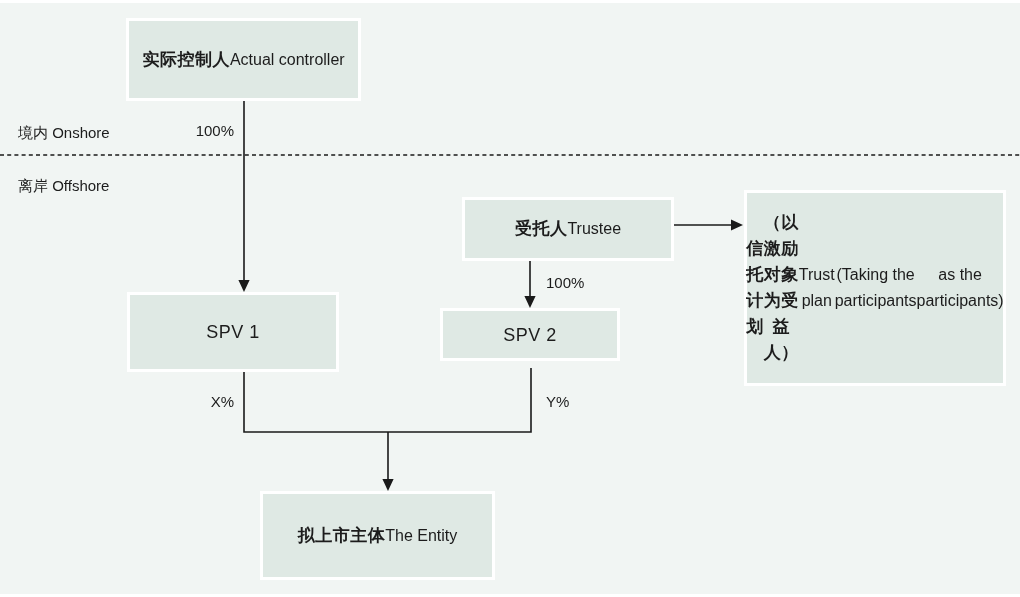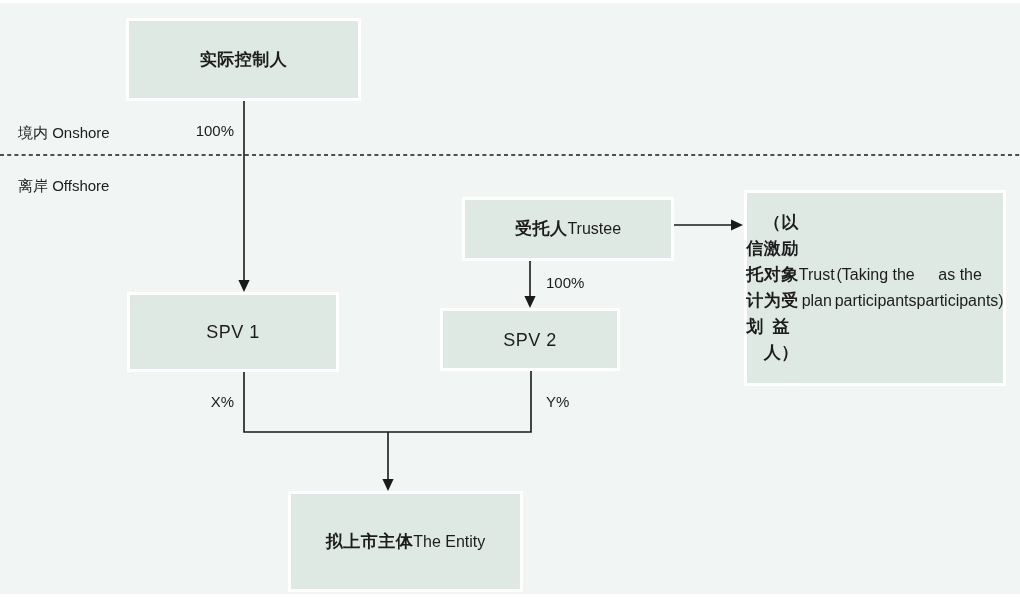--- a/index.html
+++ b/index.html
@@ -82,44 +82,45 @@
       <line x1="388" y1="429" x2="388" y2="477" stroke="currentColor" stroke-width="1.6"></line>
       <polygon points="388,488 382.4,476 393.6,476" fill="currentColor"></polygon>
     </g>
   </svg>
 
   <div class="region-label" style="left:18px;top:121px;text-align:right;">境内 Onshore</div>
   <div class="region-label" style="left:18px;top:174px;">离岸 Offshore</div>
 
   <div class="node" style="left:126px;top:15px;width:235px;height:83px;">
     <span class="zh">实际控制人</span>
+    <span class="en">Actual controller</span>
   </div>
 
   <div class="node" style="left:442px;top:194px;width:212px;height:64px;margin-left:20px;">
     <span class="zh">受托人</span>
     <span class="en">Trustee</span>
   </div>
 
   <div class="node" style="left:744px;top:187px;width:262px;height:196px;">
     <span class="zh">信托计划</span>
     <span class="zh">（以激励对象为受益人）</span>
     <span class="en">Trust plan</span>
     <span class="en">(Taking the participants</span>
     <span class="en">as the participants)</span>
   </div>
 
   <div class="node" style="left:127px;top:289px;width:212px;height:80px;">
     <span class="big">SPV 1</span>
   </div>
 
-  <div class="node" style="left:440px;top:305px;width:180px;height:63px;">
+  <div class="node" style="left:440px;top:305px;width:180px;height:53px;">
     <span class="big">SPV 2</span>
   </div>
 
-  <div class="node" style="left:288px;top:488px;width:235px;height:101px;">
+  <div class="node" style="left:260px;top:488px;width:235px;height:89px;">
     <span class="zh">拟上市主体</span>
     <span class="en">The Entity</span>
   </div>
 
   <div class="edge-label ta-r" style="left:180px;top:119px;width:54px;">100%</div>
   <div class="edge-label" style="left:546px;top:271px;">100%</div>
   <div class="edge-label ta-r" style="left:186px;top:390px;width:48px;">X%</div>
   <div class="edge-label" style="left:546px;top:390px;">Y%</div>
 
 </div>

